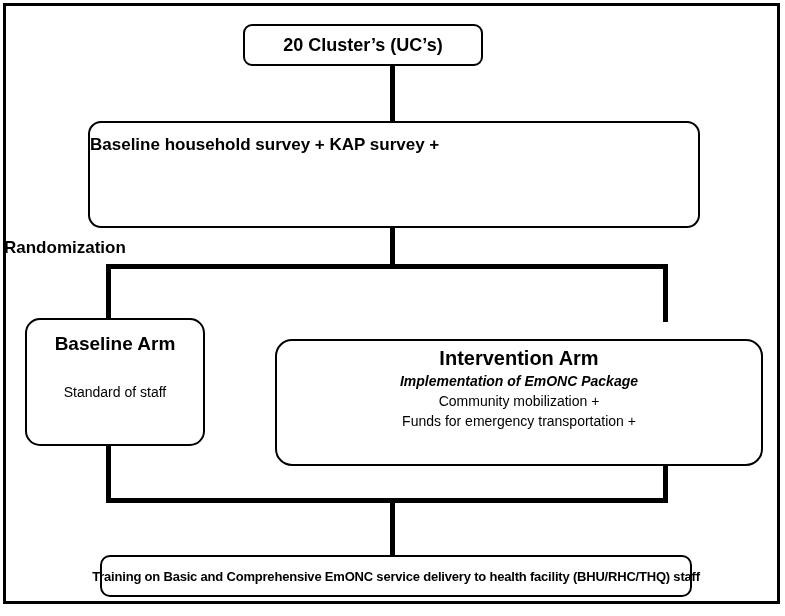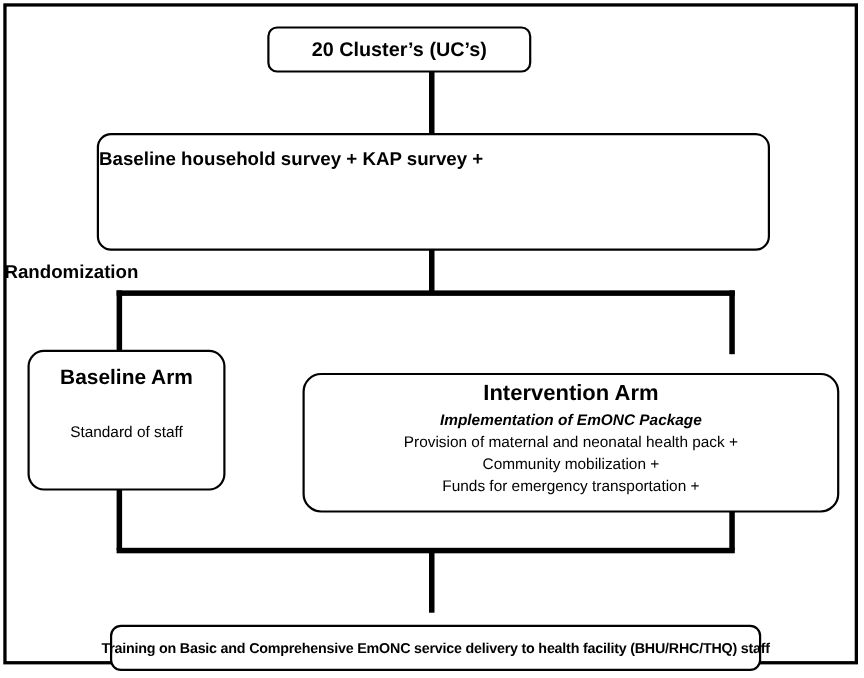--- a/index.html
+++ b/index.html
@@ -77,21 +77,21 @@
   .interv-title {
     font-weight: bold; font-size: 20px; line-height: 26px;
   }
   .interv-sub {
     font-weight: bold; font-size: 14px; line-height: 20px; font-style: italic;
   }
   .interv-item {
     font-size: 14px; line-height: 20px;
   }
   .training-box {
-    left: 100px; top: 568px; width: 592px; height: 42px;
+    left: 100px; top: 555px; width: 592px; height: 42px;
     border-radius: 10px;
     display: flex; align-items: center; justify-content: center;
     font-weight: bold; font-size: 13px;
     letter-spacing: -0.2px;
     white-space: nowrap;
   }
   
   .conn-v1 { left: 390px; top: 64px;  width: 5px; height: 59px; }
   .conn-v2 { left: 390px; top: 203px; width: 5px; height: 63px; }
   .hbar1   { left: 106px; top: 264px; width: 562px; height: 5px; }
@@ -130,21 +130,20 @@
   <div class="rand-label">Randomization</div>
 
   <div class="box control-box">
     <div class="control-title">Baseline Arm</div>
     <div class="control-sub">Standard of staff</div>
   </div>
 
   <div class="box interv-box">
     <div class="interv-title">Intervention Arm</div>
     <div class="interv-sub">Implementation of EmONC Package</div>
-    <div class="interv-item">Provision of maternal and neonatal health pack +</div>
     <div class="interv-item">Community mobilization +</div>
     <div class="interv-item">Funds for emergency transportation +</div>
   </div>
 
   <div class="box training-box">
     <span>Training on Basic and Comprehensive EmONC service delivery to health facility (BHU/RHC/THQ) staff</span>
   </div>
 
 </div>
 

